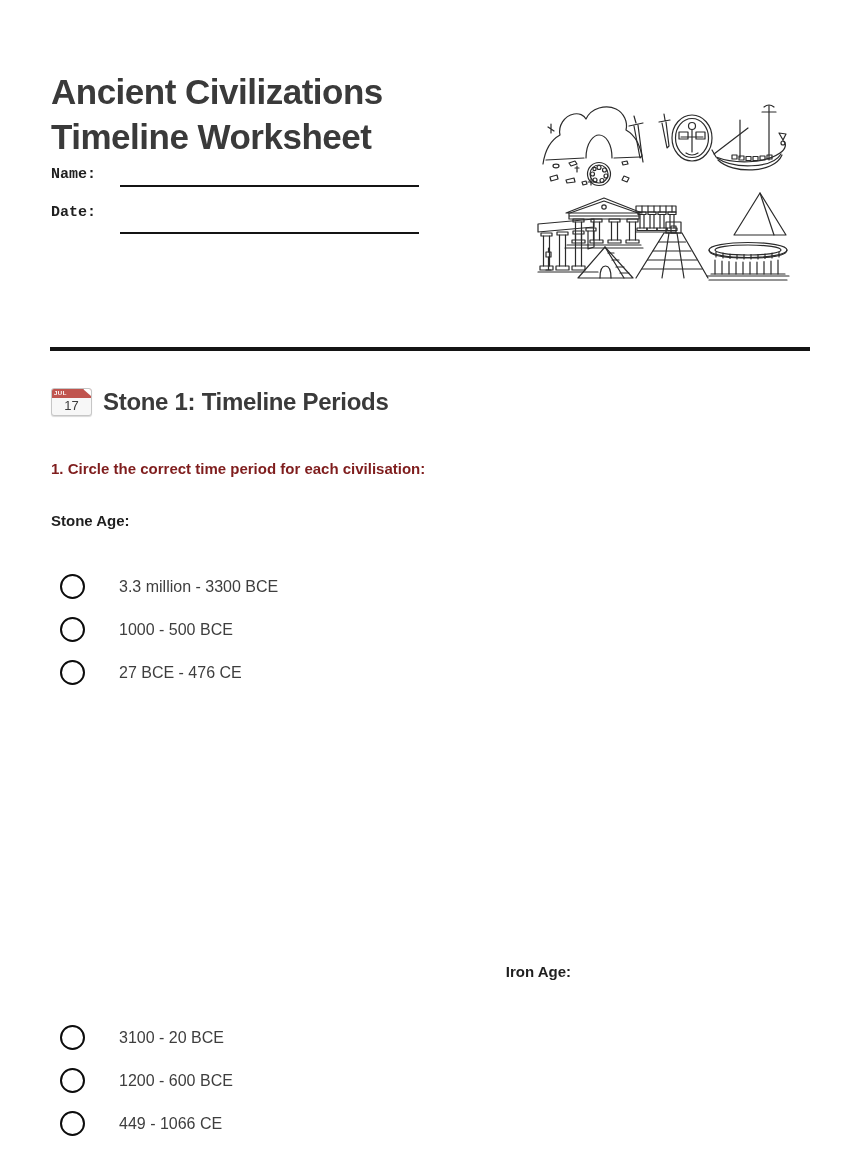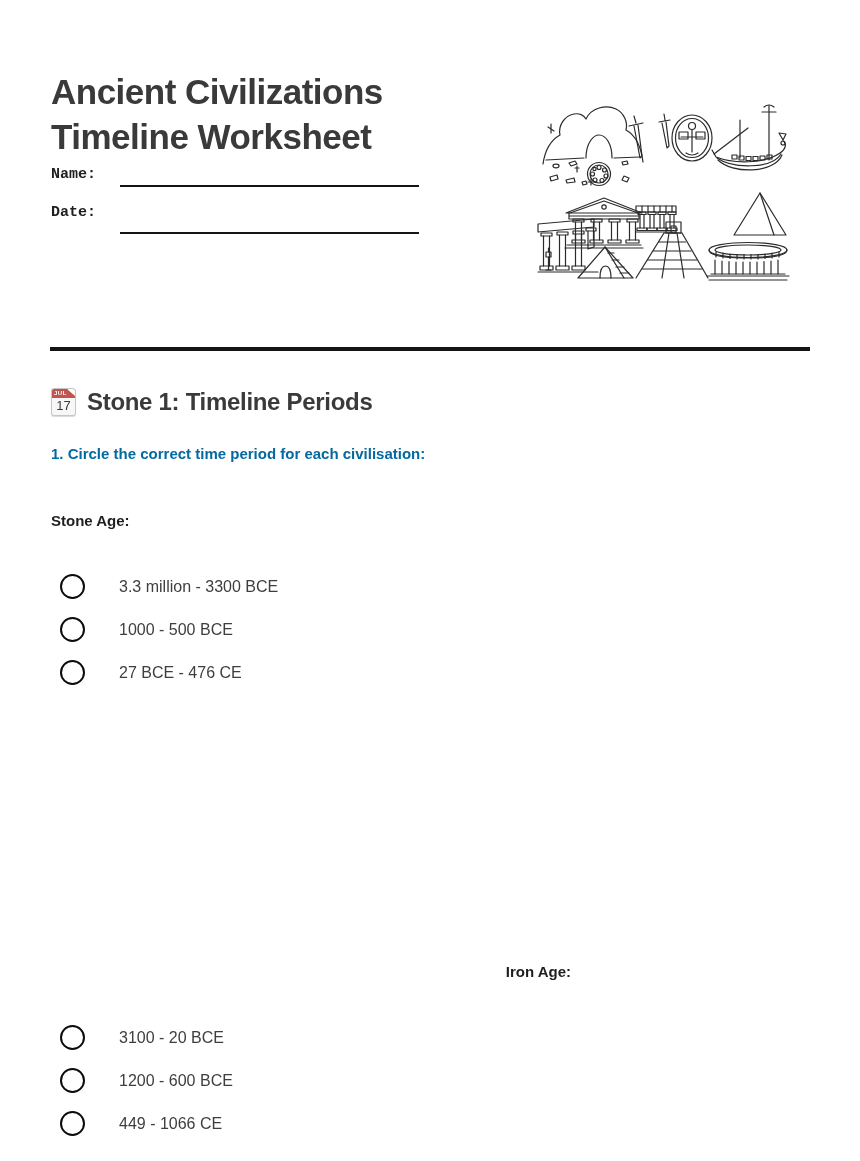--- a/index.html
+++ b/index.html
@@ -14,29 +14,29 @@
   .field-label{position:absolute;left:51px;font-size:15px;font-weight:bold;color:#1f1f1f;font-family:Liberation Mono, monospace;}
   .fl-name{top:166px;} .fl-date{top:204px;}
   .input-line{position:absolute;left:120px;width:299px;height:0;border-bottom:2.5px solid #141414;}
   .il-name{top:185px;} .il-date{top:232px;}
   .art{position:absolute;left:536px;top:100px;width:258px;height:186px;}
   .art svg{display:block;width:100%;height:100%;}
   .divider{position:absolute;left:50px;top:347px;width:760px;height:4px;background:#141414;}
   .part-header{position:absolute;left:51px;top:388px;display:flex;align-items:center;gap:11px;}
   .part-title{font-size:24px;font-weight:bold;color:#3a3a3a;letter-spacing:-0.3px;}
   
-  .cal{width:25px;height:28px;position:relative;display:inline-block;background:#f7f7f7;
+  .cal{width:41px;height:28px;position:relative;display:inline-block;background:#f7f7f7;
        border:1px solid #c6c6c6;border-radius:3px;box-sizing:border-box;overflow:hidden;
        box-shadow:0 1px 1px rgba(0,0,0,.15);}
   .cal-top{display:block;height:9px;background:#c0544e;color:#fff;font-size:6px;line-height:9px;
        padding-left:2px;font-weight:bold;letter-spacing:.5px;}
   .cal-curl{position:absolute;top:0;right:0;width:7px;height:7px;background:#fff;
        clip-path:polygon(100% 0,100% 100%,0 0);border-left:1px solid #b14c46;}
   .cal-day{display:block;text-align:center;font-size:13px;line-height:16px;color:#3b3b3b;}
-  .instruction{position:absolute;left:51px;top:445px;font-size:15px;font-weight:bold;color:#0369a1;}
+  .instruction{position:absolute;left:51px;top:460px;font-size:15px;font-weight:bold;color:#7f1d1d;}
   .question{position:absolute;left:51px;width:520px;}
   .q-stone{top:512px;} .q-bronze{top:711px;} .q-iron{top:963px;text-align:right;}
   .q-label{font-size:15px;font-weight:bold;color:#1f1f1f;margin:0 0 44px 0;}
   .option{display:flex;align-items:center;gap:34px;height:27px;margin-bottom:16px;}
   .radio{width:21px;height:21px;border:2.5px solid #0c0c0c;border-radius:50%;
          margin-left:9px;background:#fff;flex:0 0 auto;cursor:pointer;}
   .option-label{font-size:16px;color:#3e3e3e;}
   .lineart{stroke:#2b2b2b;stroke-width:1.2;fill:none;stroke-linecap:round;stroke-linejoin:round;}
 </style>
 </head>

